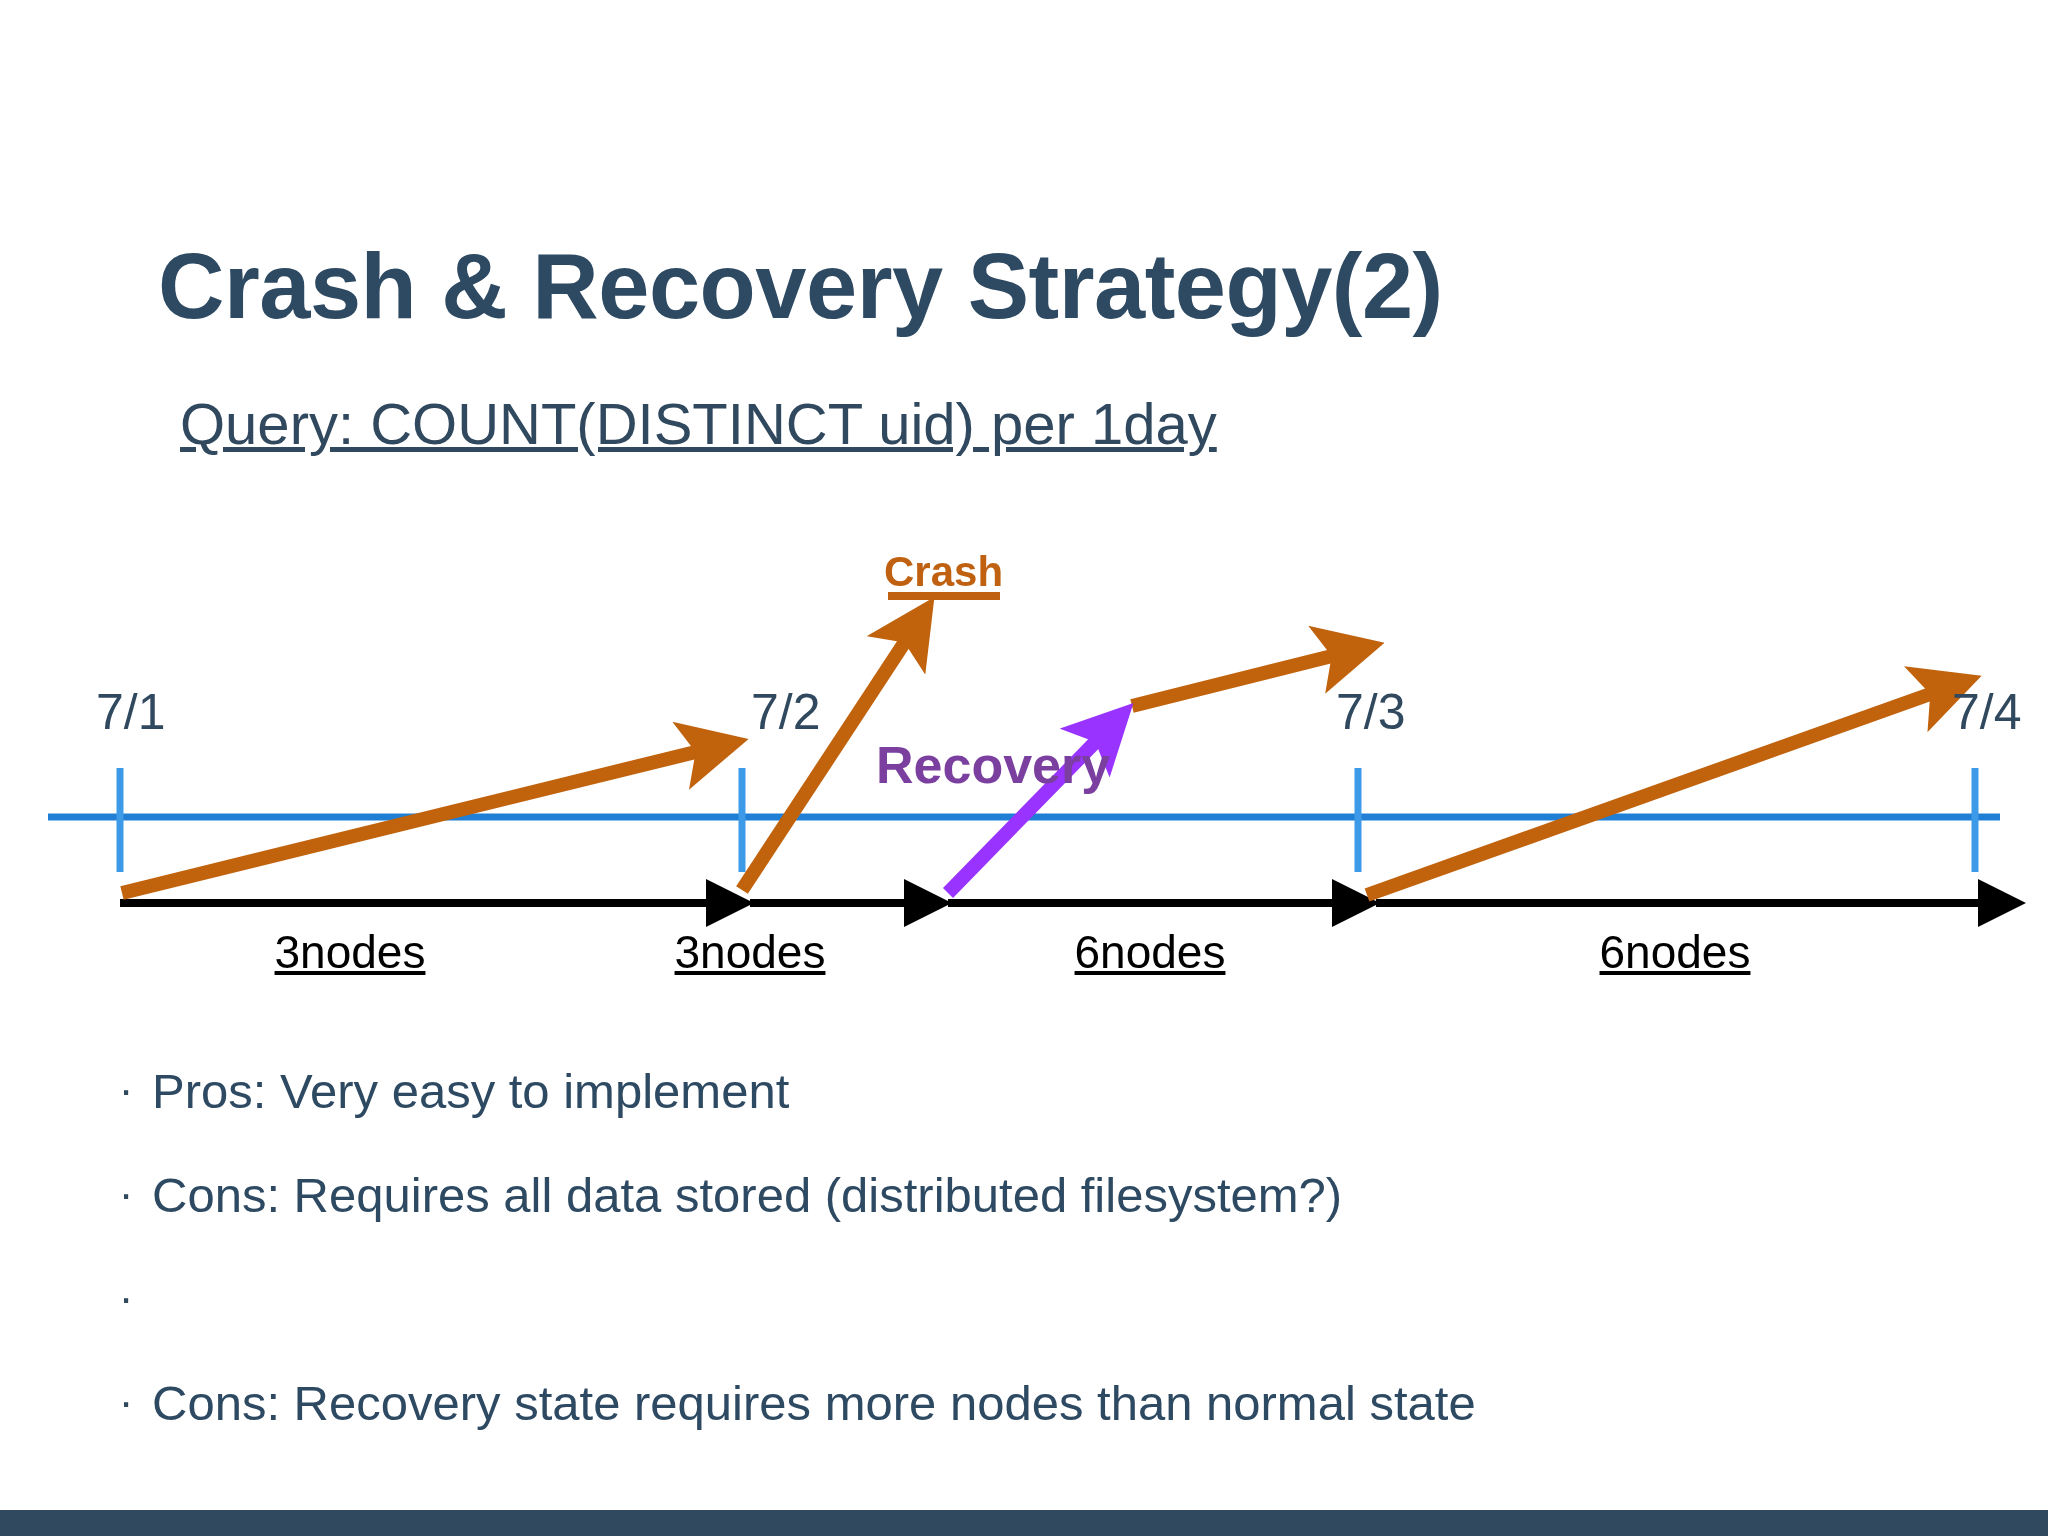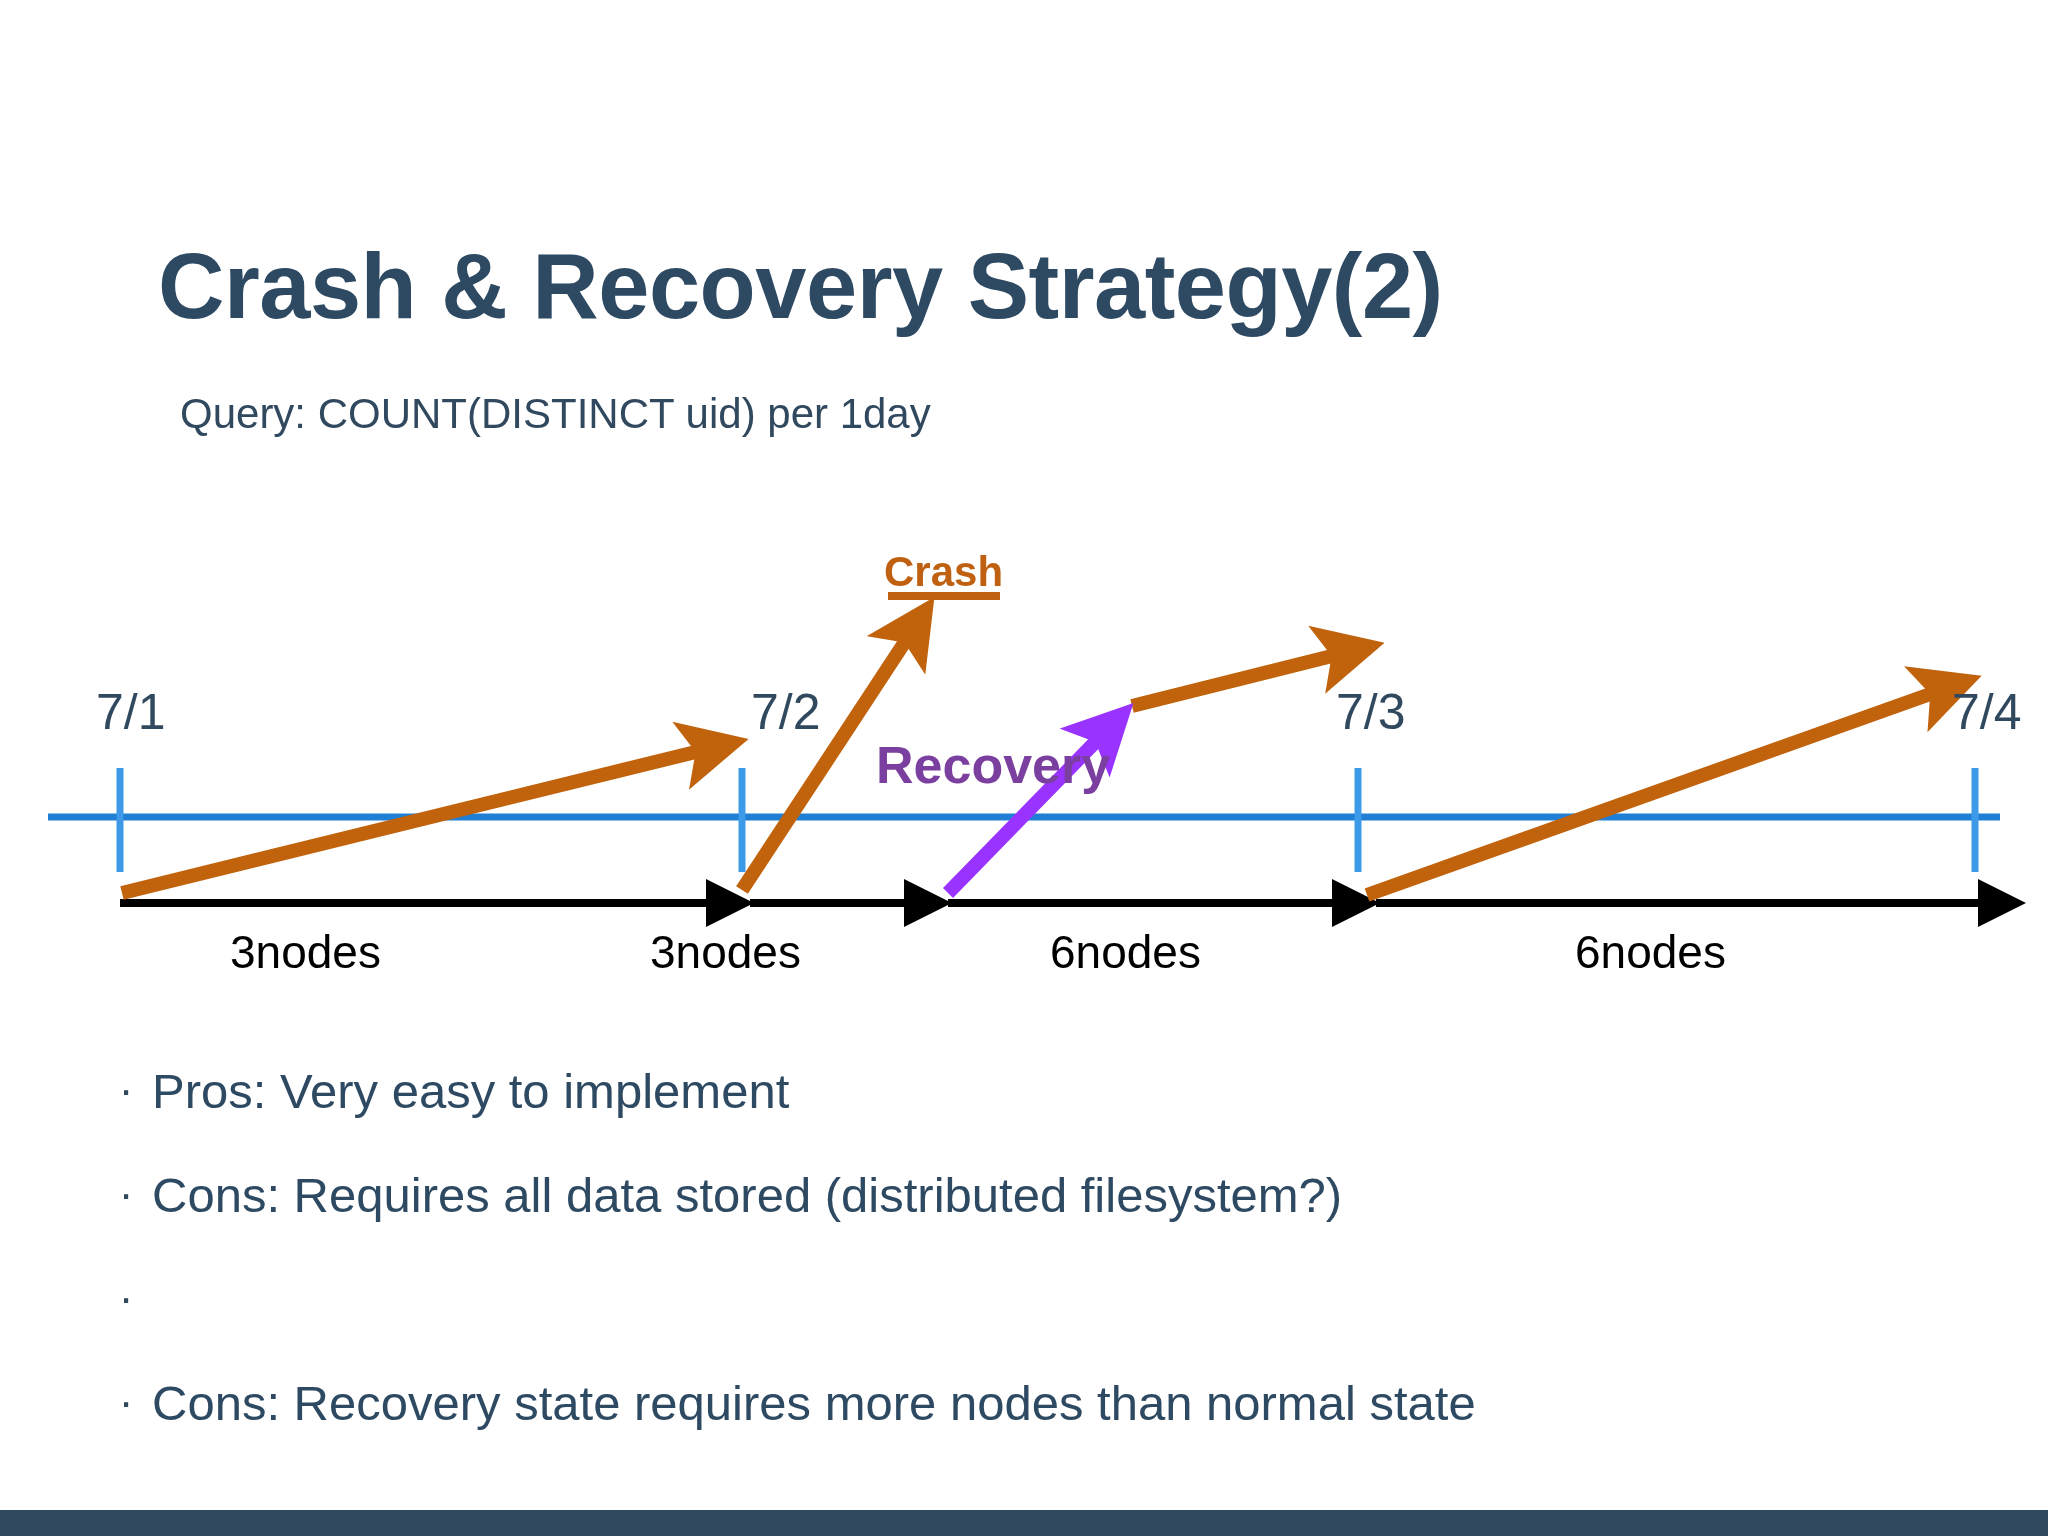--- a/index.html
+++ b/index.html
@@ -26,24 +26,25 @@
     color: #2e4a63;
     letter-spacing: -0.5px;
     white-space: nowrap;
   }
 
   
   #slide-subtitle {
     position: absolute;
     left: 180px;
     top: 390px;
-    font-size: 42px;
+    font-size: 58px;
     font-weight: normal;
     color: #31495f;
     white-space: nowrap;
+    text-decoration: underline;
   }
 
   
   #diagram {
     position: absolute;
     left: 0;
     top: 0;
     width: 2048px;
     height: 1050px;
   }
@@ -54,21 +55,22 @@
     position: absolute;
     font-size: 50px;
     color: #31495f;
     white-space: nowrap;
   }
   .nodes-label {
     position: absolute;
     font-size: 46px;
     color: #000000;
     white-space: nowrap;
-    text-align: left;
+    text-align: center;
+    text-decoration: underline;
   }
   #crash-label {
     position: absolute;
     font-size: 42px;
     font-weight: bold;
     color: #bf6110;
     white-space: nowrap;
   }
   #recovery-label {
     position: absolute;

